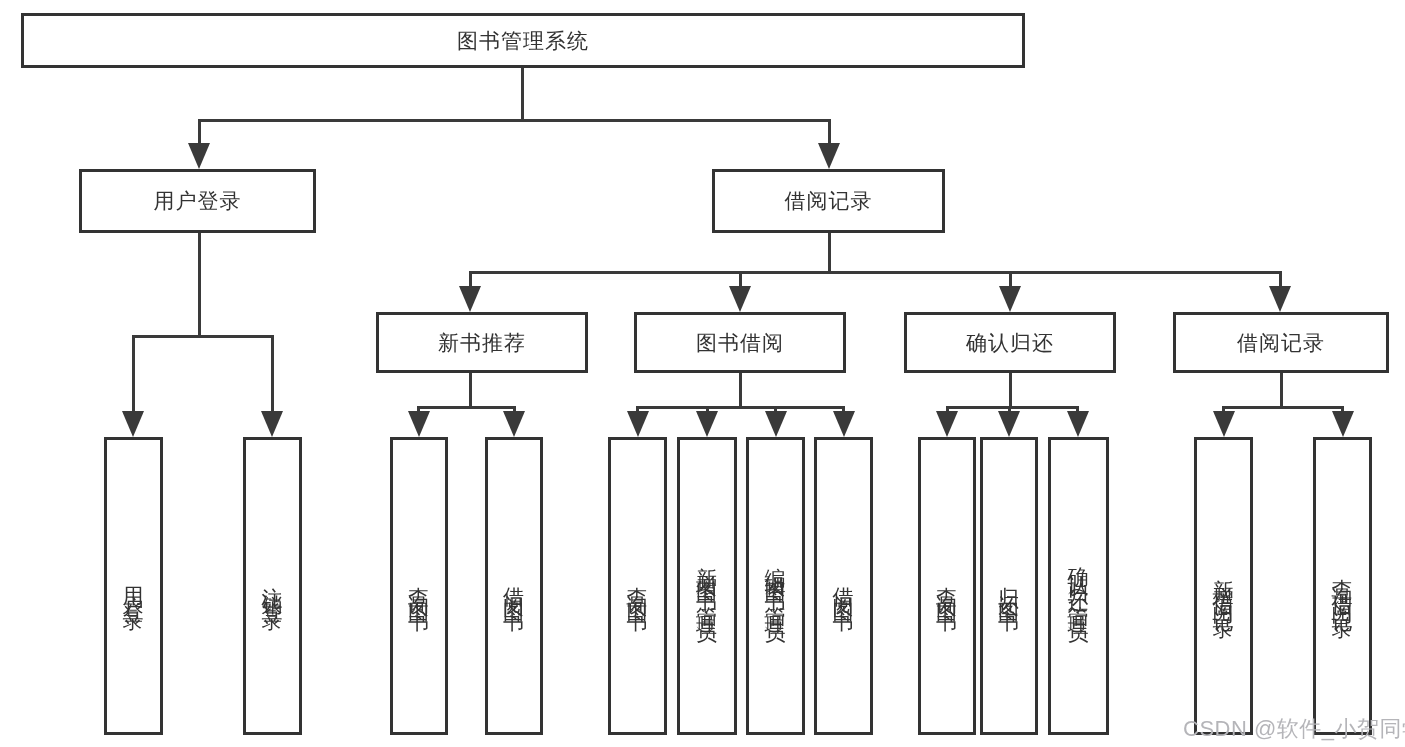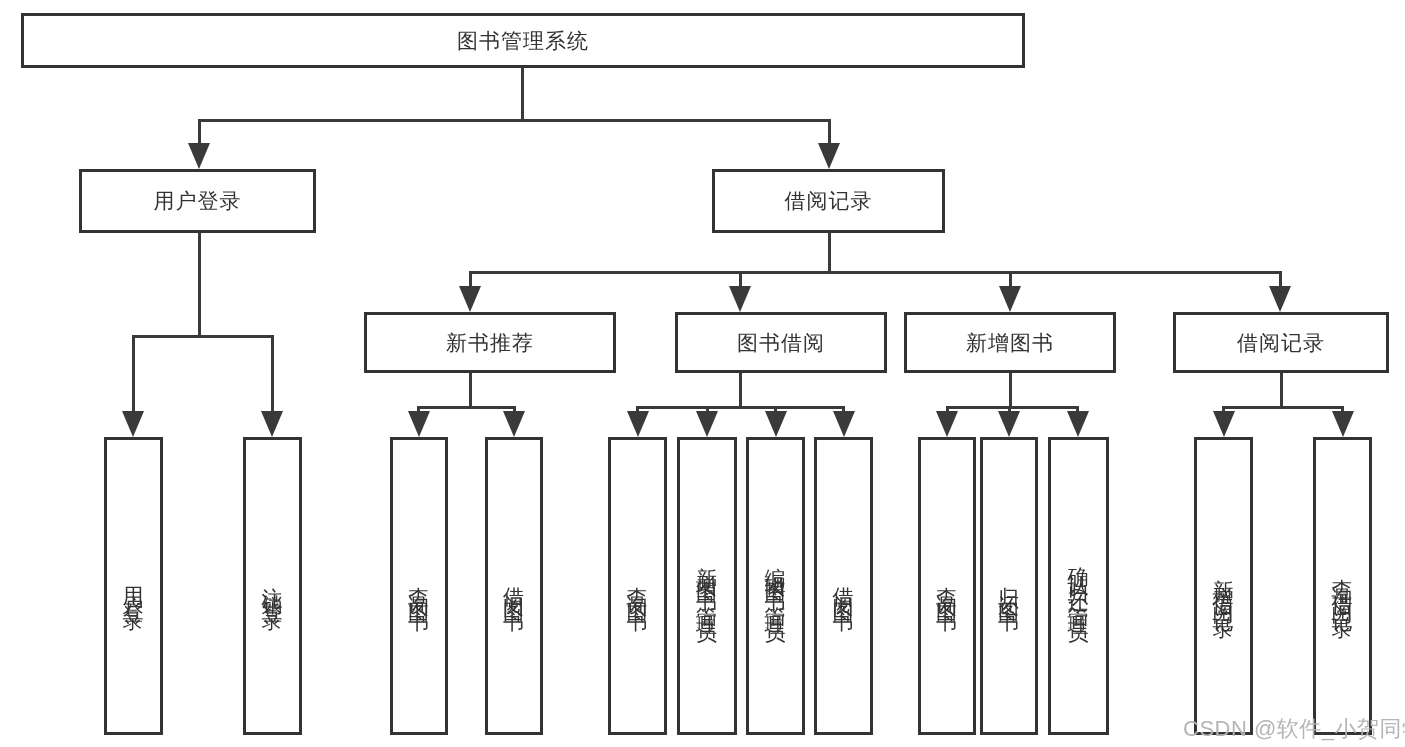--- a/index.html
+++ b/index.html
@@ -62,28 +62,28 @@
   <div class="hline" style="left:469px;top:271px;width:812px;"></div>
   <div class="vline" style="left:469px;top:271px;height:17px;"></div>
   <div class="arrow" style="left:459px;top:286px;"></div>
   <div class="vline" style="left:739px;top:271px;height:17px;"></div>
   <div class="arrow" style="left:729px;top:286px;"></div>
   <div class="vline" style="left:1009px;top:271px;height:17px;"></div>
   <div class="arrow" style="left:999px;top:286px;"></div>
   <div class="vline" style="left:1279px;top:271px;height:17px;"></div>
   <div class="arrow" style="left:1269px;top:286px;"></div>
 
-  <div class="node" style="left:364px;top:312px;width:252px;height:61px;">
+  <div class="node" style="left:376px;top:312px;width:212px;height:61px;">
     <span>新书推荐</span>
   </div>
-  <div class="node" style="left:634px;top:312px;width:212px;height:61px;margin-left:41px;">
+  <div class="node" style="left:634px;top:312px;width:212px;height:61px;">
     <span>图书借阅</span>
   </div>
   <div class="node" style="left:904px;top:312px;width:212px;height:61px;">
-    <span>新增图书</span>
+    <span>确认归还</span>
   </div>
   <div class="node" style="left:1173px;top:312px;width:216px;height:61px;">
     <span>借阅记录</span>
   </div>
 
   <div class="vline" style="left:469px;top:373px;height:33px;"></div>
   <div class="hline" style="left:417px;top:406px;width:98px;"></div>
   <div class="vline" style="left:417px;top:406px;height:8px;"></div>
   <div class="arrow" style="left:408px;top:411px;"></div>
   <div class="vline" style="left:513px;top:406px;height:8px;"></div>

